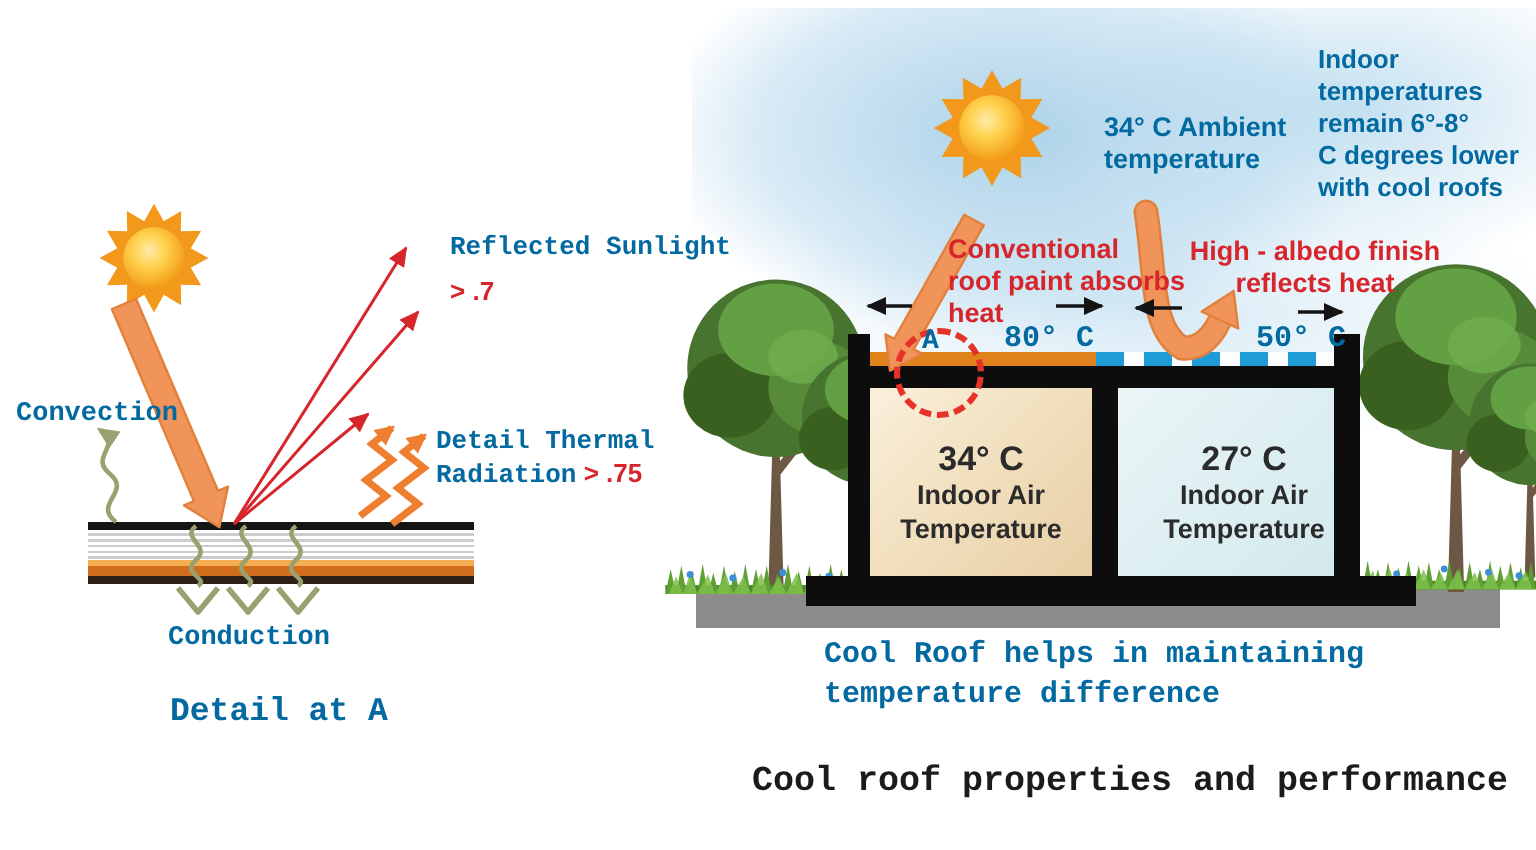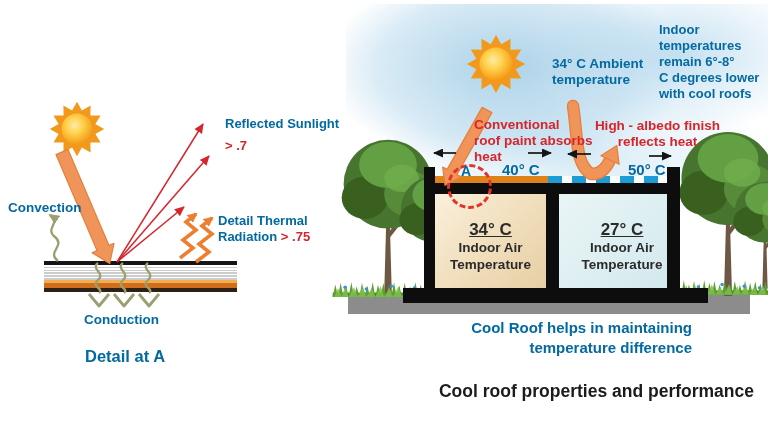--- a/index.html
+++ b/index.html
@@ -1,21 +1,21 @@
 <!DOCTYPE html>
 <html><head>
 <meta charset="utf-8">
 <style>
   html,body{margin:0;padding:0;background:#fff;}
   *{box-sizing:border-box;font-family:"Liberation Sans",sans-serif;}
   #stage{position:relative;width:768px;height:425px;background:#fff;overflow:hidden;}
   .abs{position:absolute;}
   .t{color:#0369a1;line-height:1.22;white-space:pre-line;}
   .med{font-weight:600;}
-  .bold{font-weight:700;}
+  .bold{font-weight:700;font-family:Liberation Mono, monospace;}
   .red{color:#d6252b;font-weight:700;}
   
   .sky{left:346px;top:4px;width:422px;height:212px;z-index:1;
     background:
       radial-gradient(55% 62% at 38% 30%, rgba(148,197,226,.78), rgba(170,210,234,.45) 55%, rgba(214,234,246,0) 78%),
       radial-gradient(46% 52% at 79% 24%, rgba(160,206,232,.62), rgba(205,229,243,0) 72%),
       radial-gradient(62% 46% at 55% 72%, rgba(176,214,236,.5), rgba(214,234,246,0) 76%);}
   .ground{left:348px;top:293px;width:402px;height:21px;background:#8c8c8c;z-index:5;}
   .tree{z-index:6;}
   .grass{z-index:8;}
@@ -27,21 +27,21 @@
   .roof-slab{left:435px;top:183px;width:232px;height:11px;background:#0d0d0d;}
   .paint-hot{left:435px;top:176px;width:113px;height:7px;background:#e0821c;}
   .paint-cool{left:548px;top:176px;width:119px;height:7px;
     background:repeating-linear-gradient(90deg,#1e9cd7 0 14px,#fbfdfe 14px 24px);}
   .divider{left:546px;top:194px;width:13px;height:94px;background:#0d0d0d;}
   .room-hot{left:435px;top:194px;width:111px;height:94px;
     background:linear-gradient(135deg,#faf0dc 0%,#f0ddba 55%,#e6cfa6 100%);}
   .room-cool{left:559px;top:194px;width:108px;height:94px;
     background:linear-gradient(135deg,#eaf5f6 0%,#dceef1 60%,#d3e9ed 100%);}
   .room-label{z-index:12;text-align:center;color:#2b2b2b;}
-  .room-temp{font-size:17px;font-weight:700;text-decoration:underline;}
+  .room-temp{font-size:17px;font-weight:700;}
   .room-line{font-size:13.5px;font-weight:600;line-height:1.25;}
   
   .z40{z-index:40;}
   .overlay{position:absolute;left:0;top:0;z-index:30;pointer-events:none;}
   .dash-circle{left:447px;top:164px;width:45px;height:45px;border:3px dashed #e6332a;
     border-radius:50%;z-index:35;}
   
   .roofsec{left:44px;top:261px;width:193px;z-index:10;}
   .rs-top{height:4px;background:#151515;}
   .rs-stripes{height:15px;background:repeating-linear-gradient(180deg,#ffffff 0 1.6px,#cccccc 1.6px 2.9px);}
@@ -127,21 +127,21 @@
     <div class="room-line">Temperature</div>
   </div>
   <div class="abs room-label" style="left:568px;top:220px;width:108px">
     <div class="room-temp">27° C</div>
     <div class="room-line">Indoor Air</div>
     <div class="room-line">Temperature</div>
   </div>
 
   <div class="abs dash-circle"></div>
   <div class="abs t bold z40" style="left:461px;top:163px;font-size:14px">A</div>
-  <div class="abs t bold z40" style="left:502px;top:161px;font-size:15px">40° C</div>
+  <div class="abs t bold z40" style="left:502px;top:161px;font-size:15px">80° C</div>
   <div class="abs t bold z40" style="left:628px;top:161px;font-size:15px">50° C</div>
 
   <svg class="abs sun" style="left:48px;top:100px" width="58" height="58">
       <use href="#sunSym"></use>
     </svg>
   <svg class="abs sun" style="left:465px;top:33px" width="62" height="62">
       <use href="#sunSym"></use>
     </svg>
 
   <div class="abs roofsec">
@@ -226,18 +226,18 @@
   <div class="abs t med z40" style="left:659px;top:22px;font-size:13px;line-height:1.24">Indoor
 temperatures
 remain 6°-8°
 C degrees lower
 with cool roofs</div>
   <div class="abs red z40" style="left:474px;top:117px;font-size:13.5px;line-height:1.18;white-space:pre-line">Conventional
 roof paint absorbs
 heat</div>
   <div class="abs red z40" style="left:575px;top:118px;width:165px;font-size:13.5px;line-height:1.18;text-align:center;white-space:pre-line">High - albedo finish
 reflects heat</div>
-  <div class="abs t bold z40" style="left:412px;top:318px;width:280px;font-size:15px;line-height:1.32;text-align:right">Cool Roof helps in maintaining
+  <div class="abs t bold z40" style="left:412px;top:318px;width:280px;font-size:15px;line-height:1.32;text-align:left">Cool Roof helps in maintaining
 temperature difference</div>
 
   <div class="abs t bold z40" style="left:14px;top:381px;width:740px;font-size:17.5px;text-align:right;color:#1b1b1b">Cool roof properties and performance</div>
 
 </div>
 
 </body></html>

